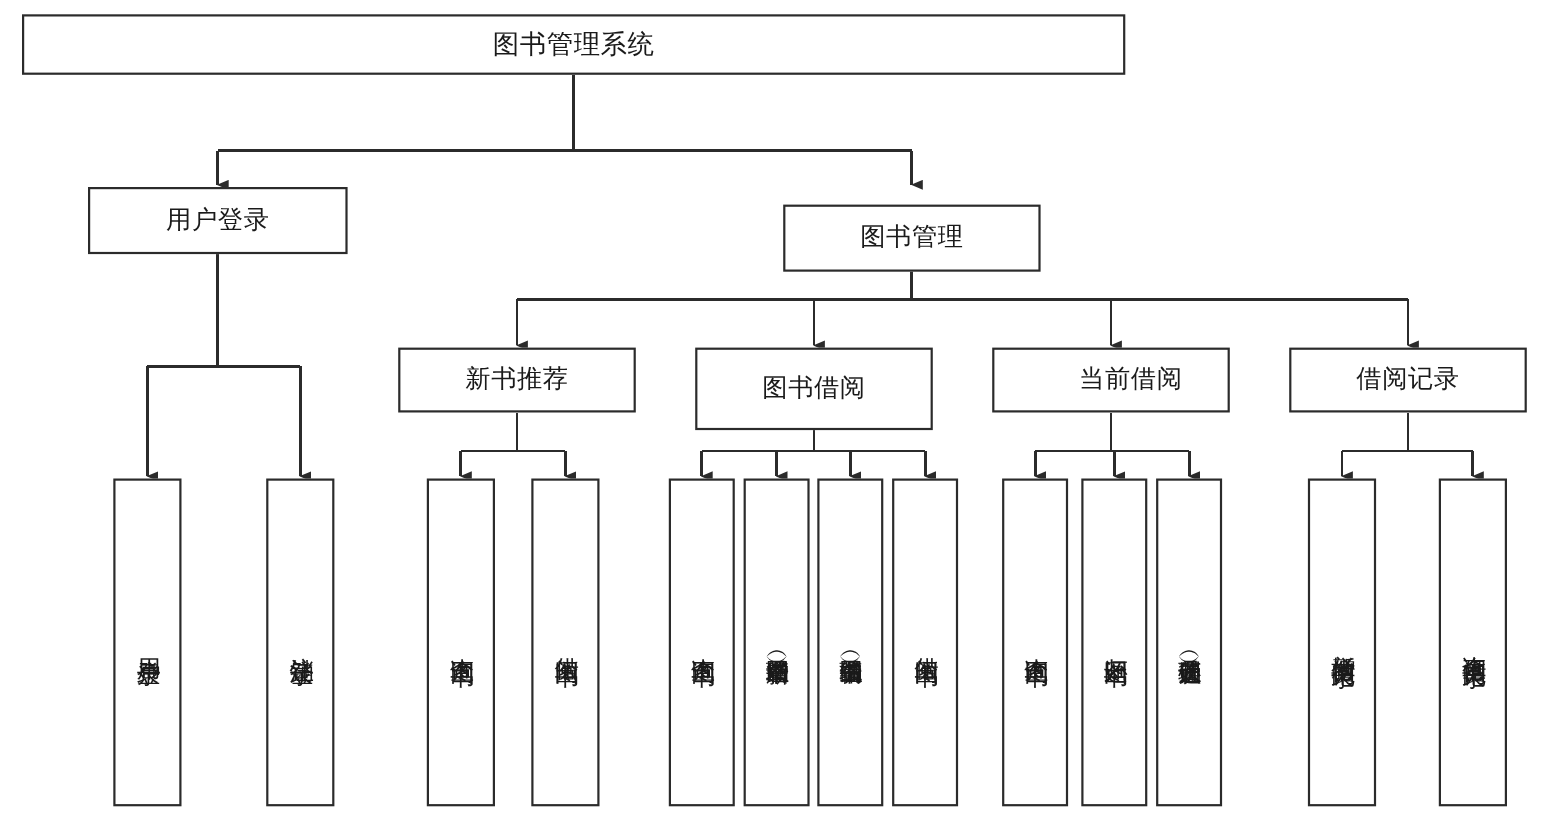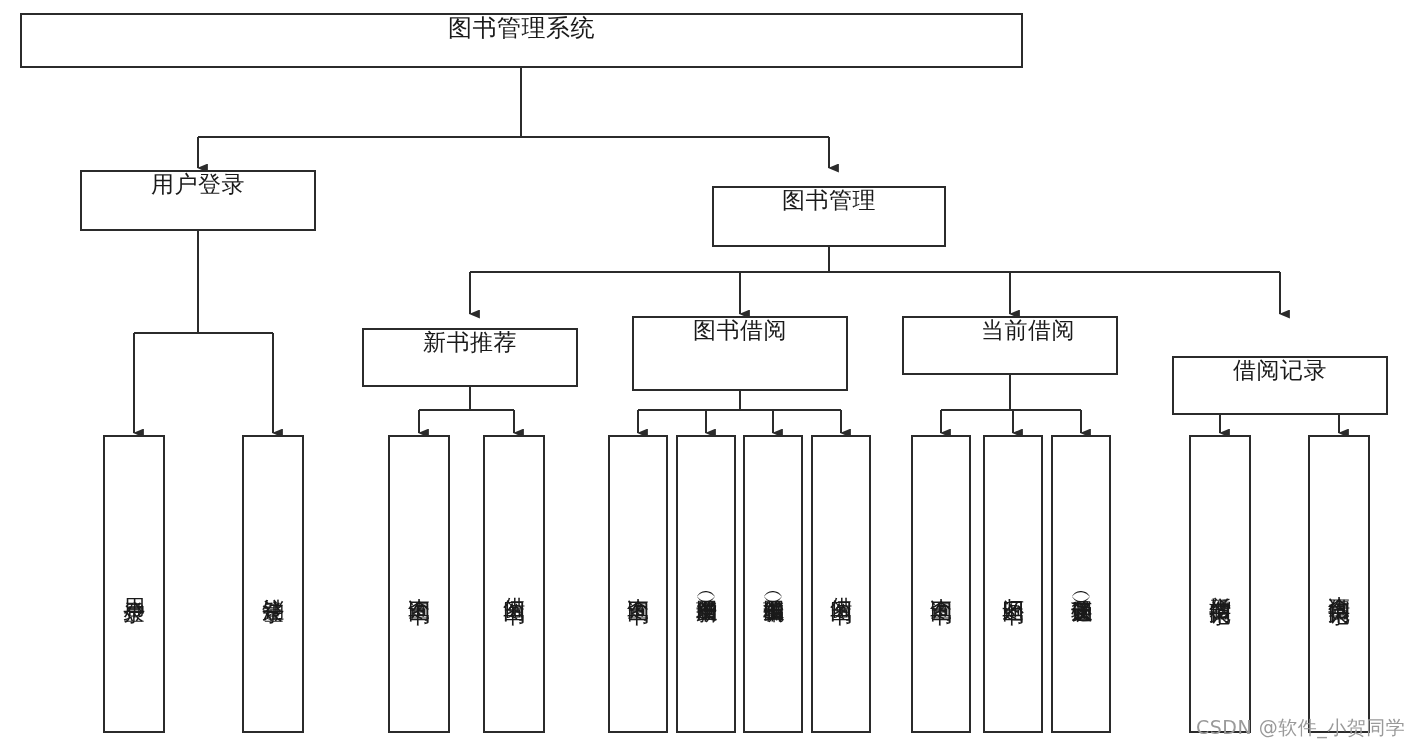--- a/index.html
+++ b/index.html
@@ -25,21 +25,21 @@
     width: 1405px;
     height: 747px;
     pointer-events: none;
   }
   .node {
     position: absolute;
     box-sizing: border-box;
     background: #ffffff;
     border: 2px solid #2b2b2b;
     display: flex;
-    align-items: flex-start;
+    align-items: center;
     justify-content: center;
     color: #1a1a1a;
   }
   .node.horiz {
     font-size: 23px;
     line-height: 1.1;
     letter-spacing: 0.5px;
     white-space: nowrap;
   }
   .node.root {
@@ -126,30 +126,30 @@
   <div id="level2-host">
       <div class="node horiz" style="left: 80px; top: 170px; width: 236px; height: 61px;">
         <span>用户登录</span>
       </div>
       <div class="node horiz" style="left: 712px; top: 186px; width: 234px; height: 61px;">
         <span>图书管理</span>
       </div>
     </div>
 
   <div id="level3-host">
-      <div class="node horiz" style="left: 362px; top: 316px; width: 216px; height: 59px; margin-top: 12px;">
+      <div class="node horiz" style="left: 362px; top: 316px; width: 216px; height: 59px;">
         <span>新书推荐</span>
       </div>
       <div class="node horiz" style="left: 632px; top: 316px; width: 216px; height: 75px;">
         <span>图书借阅</span>
       </div>
       <div class="node horiz" style="left: 902px; top: 316px; width: 216px; height: 59px; padding-left: 36px;">
         <span>当前借阅</span>
       </div>
-      <div class="node horiz" style="left: 1172px; top: 316px; width: 216px; height: 59px; margin-top: 40px;">
+      <div class="node horiz" style="left: 1172px; top: 316px; width: 216px; height: 59px;">
         <span>借阅记录</span>
       </div>
     </div>
 
   <div id="leaf-host">
       <div class="node leaf" style="left: 103px; top: 435px; width: 62px; height: 298px;">
         <span class="vtext">用户登录</span>
       </div>
       <div class="node leaf" style="left: 242px; top: 435px; width: 62px; height: 298px;">
         <span class="vtext">注销登录</span>
@@ -182,14 +182,13 @@
         <span class="vtext">确认归还（管理员）</span>
       </div>
       <div class="node leaf" style="left: 1189px; top: 435px; width: 62px; height: 298px;">
         <span class="vtext">新增借阅记录</span>
       </div>
       <div class="node leaf" style="left: 1308px; top: 435px; width: 62px; height: 298px;">
         <span class="vtext">查询借阅记录</span>
       </div>
     </div>
 
-  <div class="watermark" id="watermark" style="left: 1196px; top: 715px;">CSDN @软件_小贺同学</div>
 </div>
 
 </body></html>

